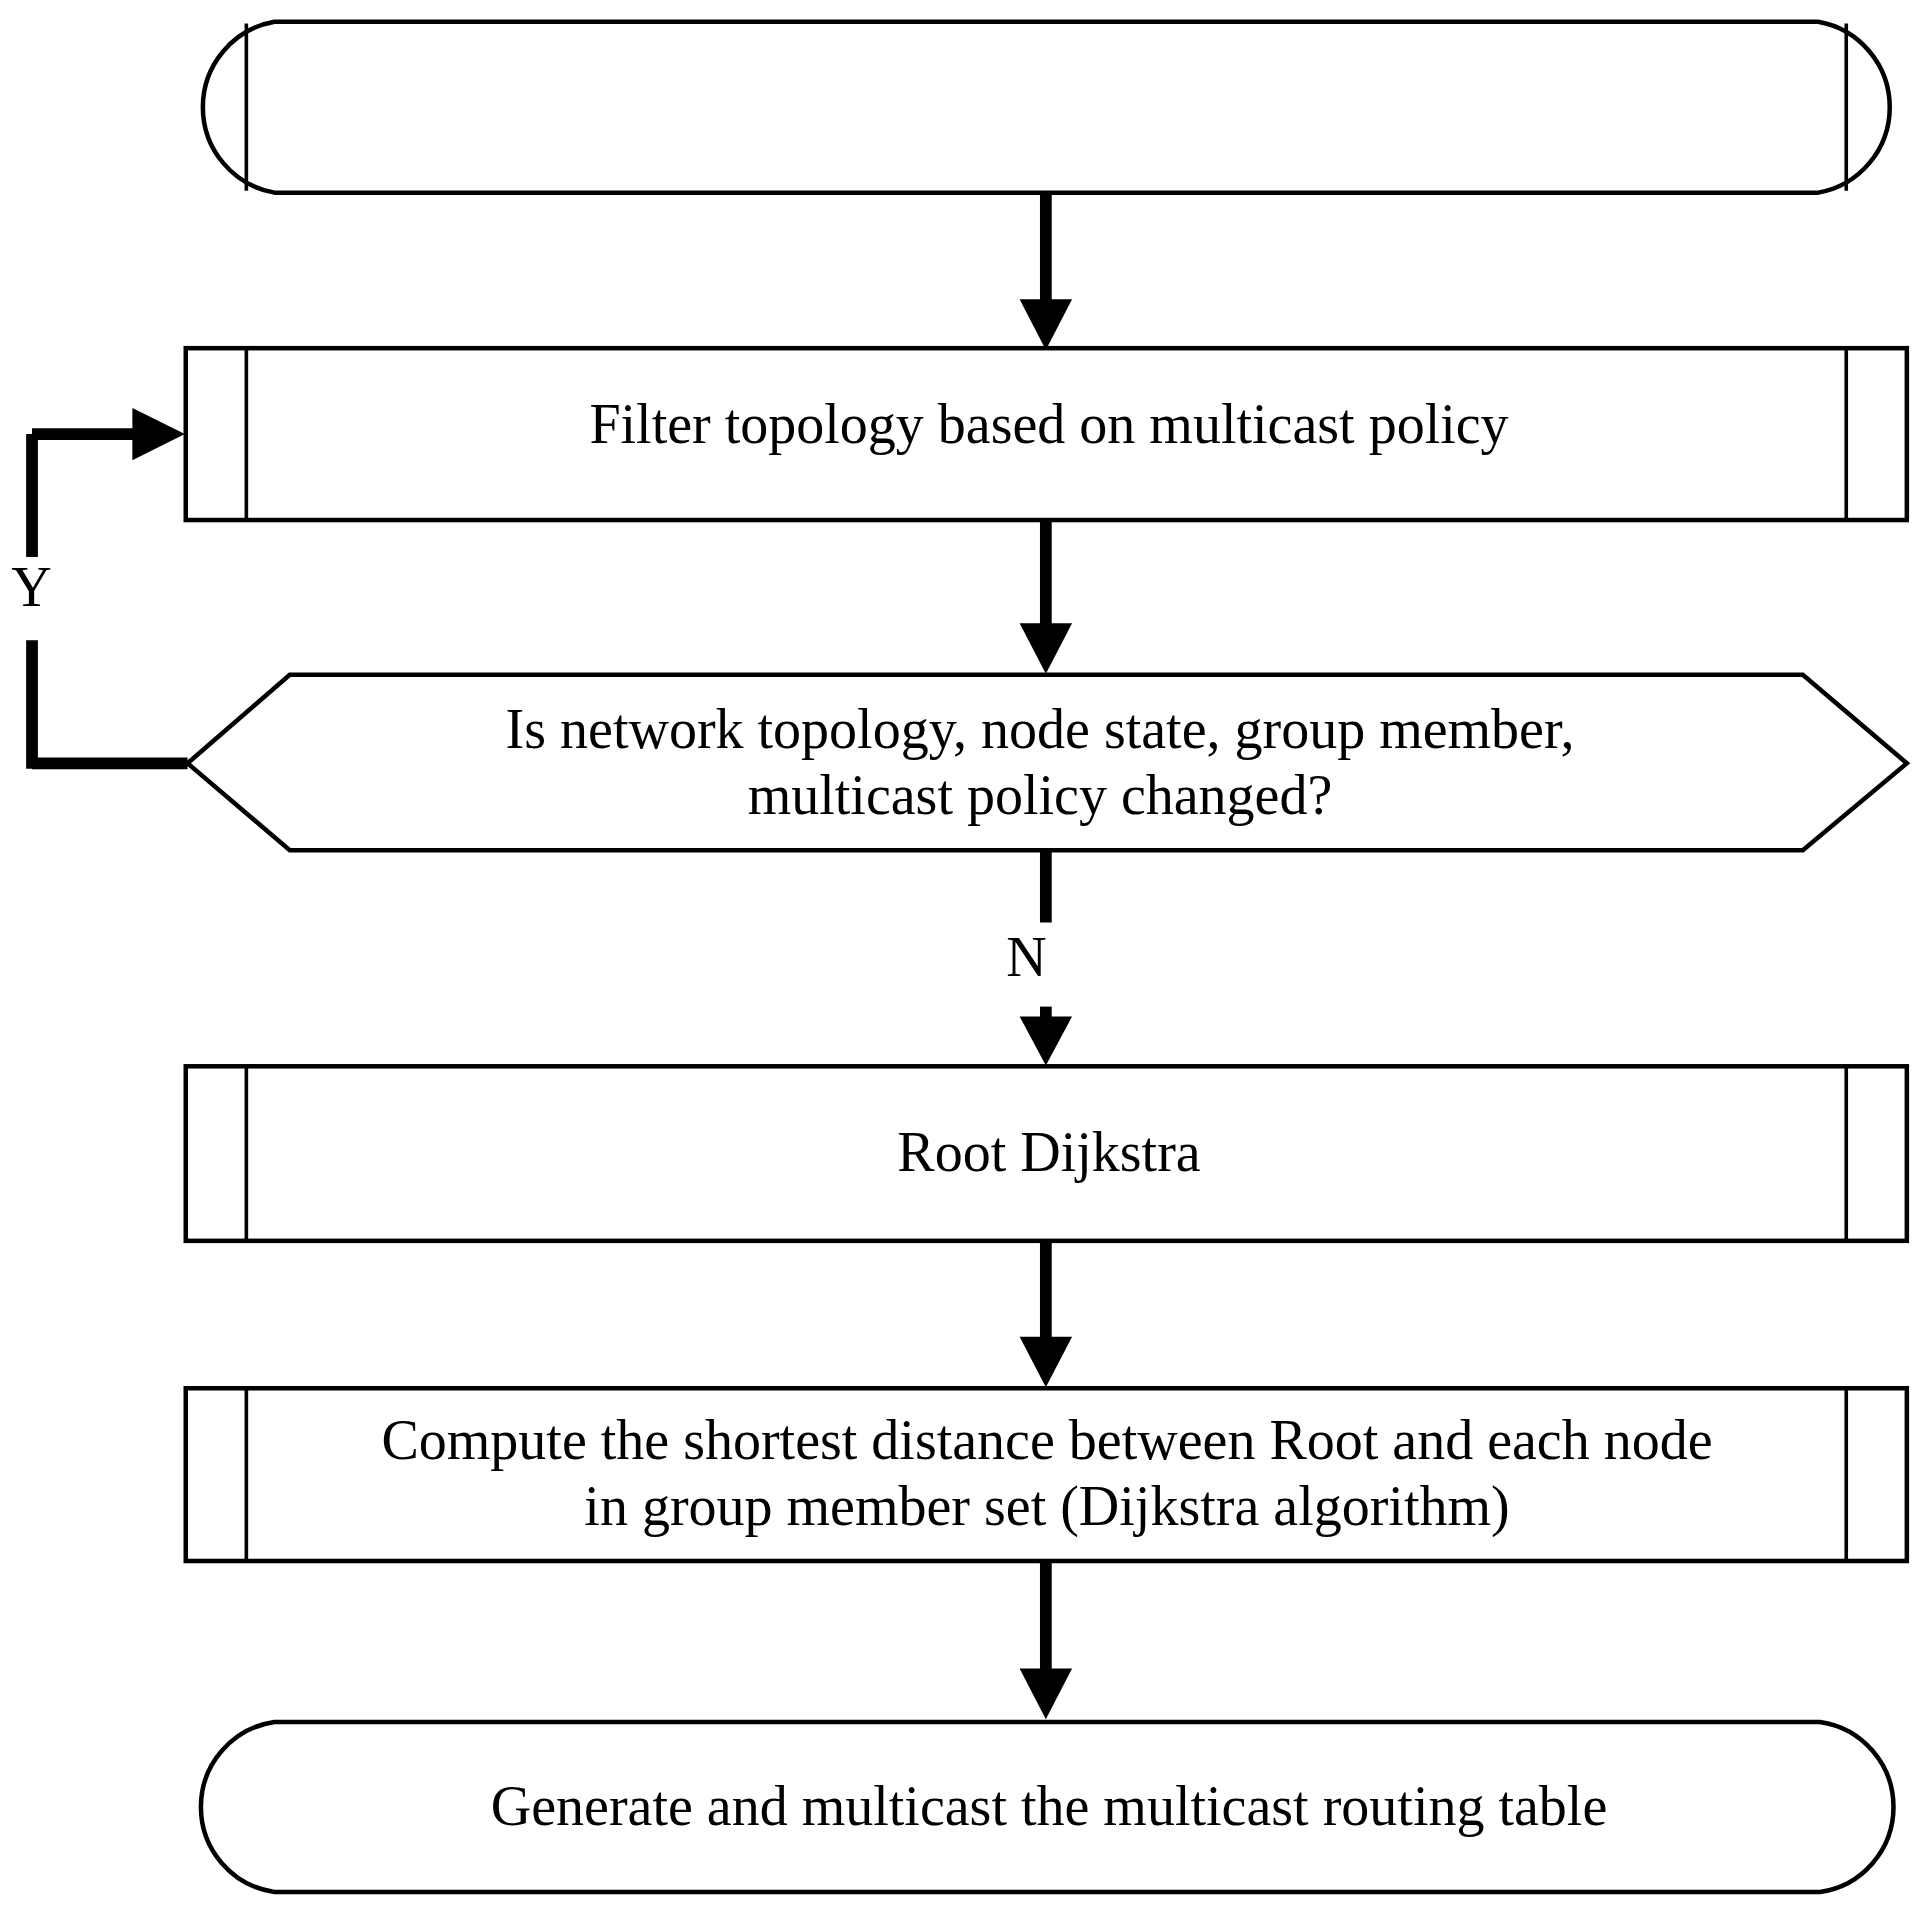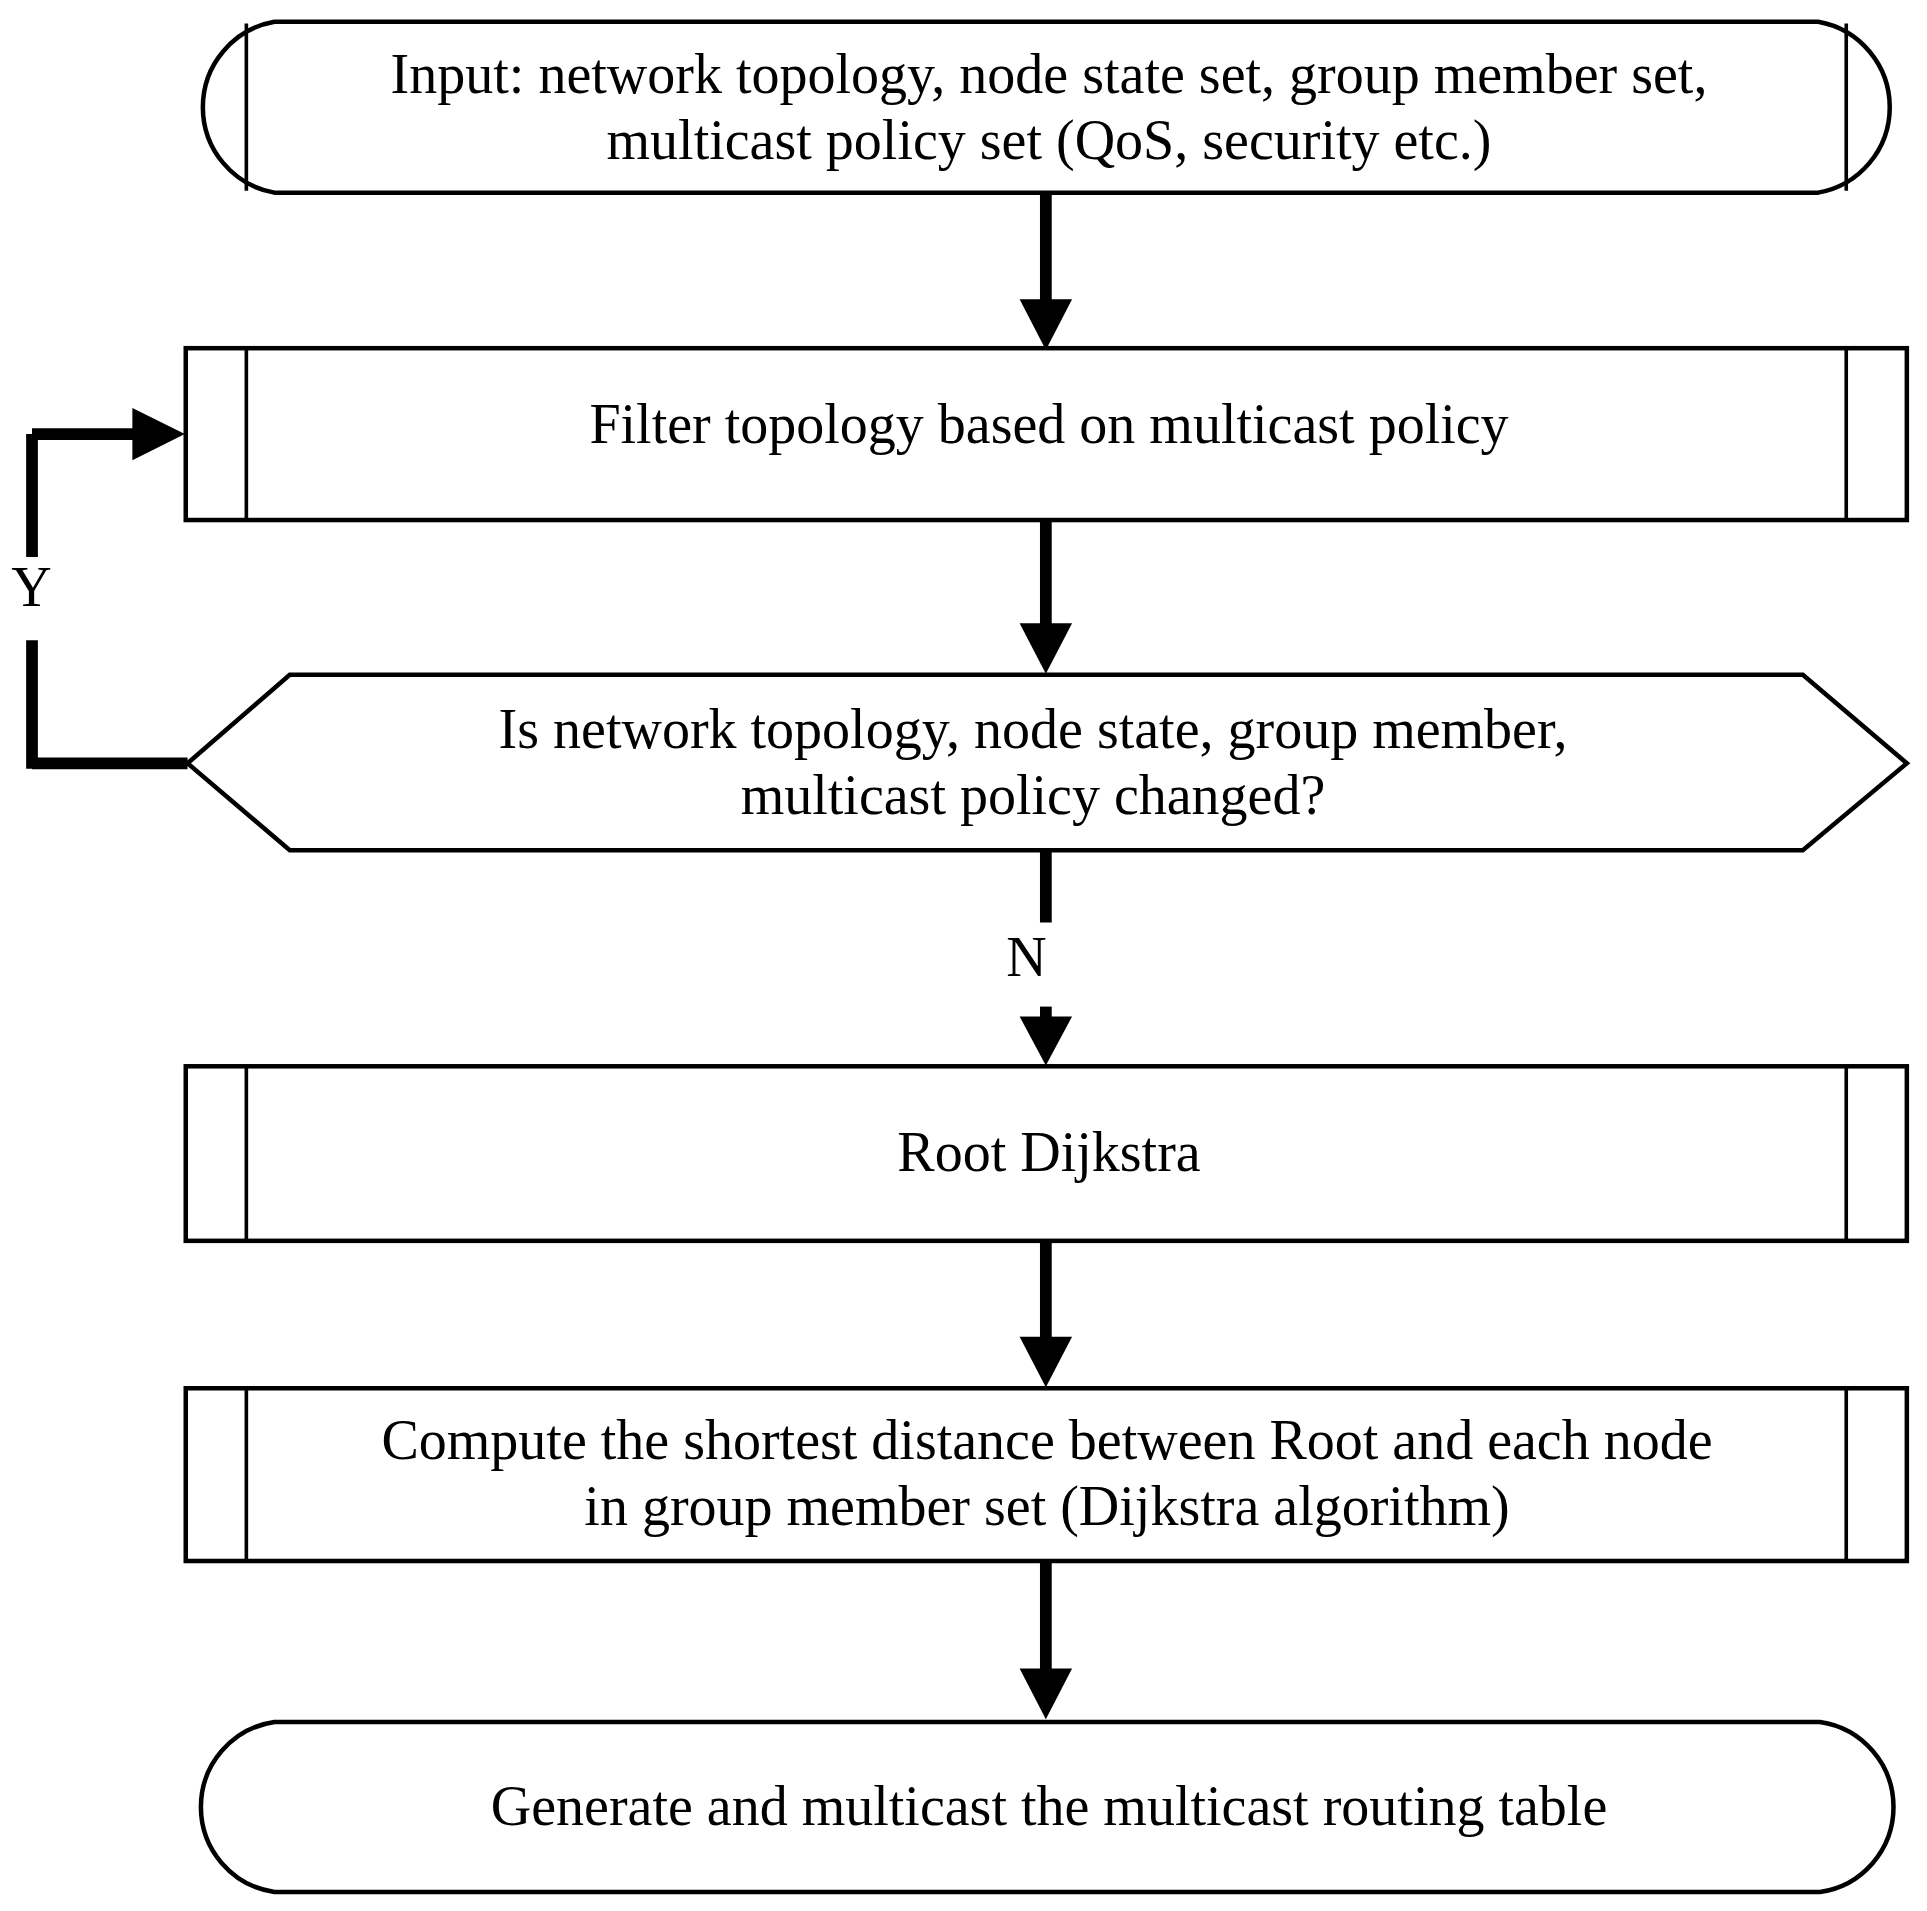--- a/index.html
+++ b/index.html
@@ -157,26 +157,24 @@
     <g>
       <path class="shape-stroke" d="M 303 1904
                L 2012 1904
                A 95 95 0 0 1 2012 2092
                L 303 2092
                A 95 95 0 0 1 303 1904 Z"></path>
     </g>
 
   </svg>
 
-  <div class="node-text" style="left:262px; top:22px; width:1574px; height:172px;">Input: network topology, node state set, group member set,
-multicast policy set (QoS, security etc.)</div>
 
   <div class="node-text" style="left:262px; top:340px; width:1574px; height:170px;">Filter topology based on multicast policy</div>
 
-  <div class="node-text" style="left:264px; top:677px; width:1538px; height:172px;">Is network topology, node state, group member,
+  <div class="node-text" style="left:271px; top:677px; width:1538px; height:172px;">Is network topology, node state, group member,
 multicast policy changed?</div>
 
   <div class="node-text" style="left:262px; top:1067px; width:1574px; height:172px;">Root Dijkstra</div>
 
   <div class="node-text" style="left:251px; top:1389px; width:1592px; height:170px;">Compute the shortest distance between Root and each node
 in group member set (Dijkstra algorithm)</div>
 
   <div class="node-text" style="left:262px; top:1722px; width:1574px; height:170px;">Generate and multicast the multicast routing table</div>
 
   <div class="edge-label" style="left:0px; top:559px; width:63px;">Y</div>

